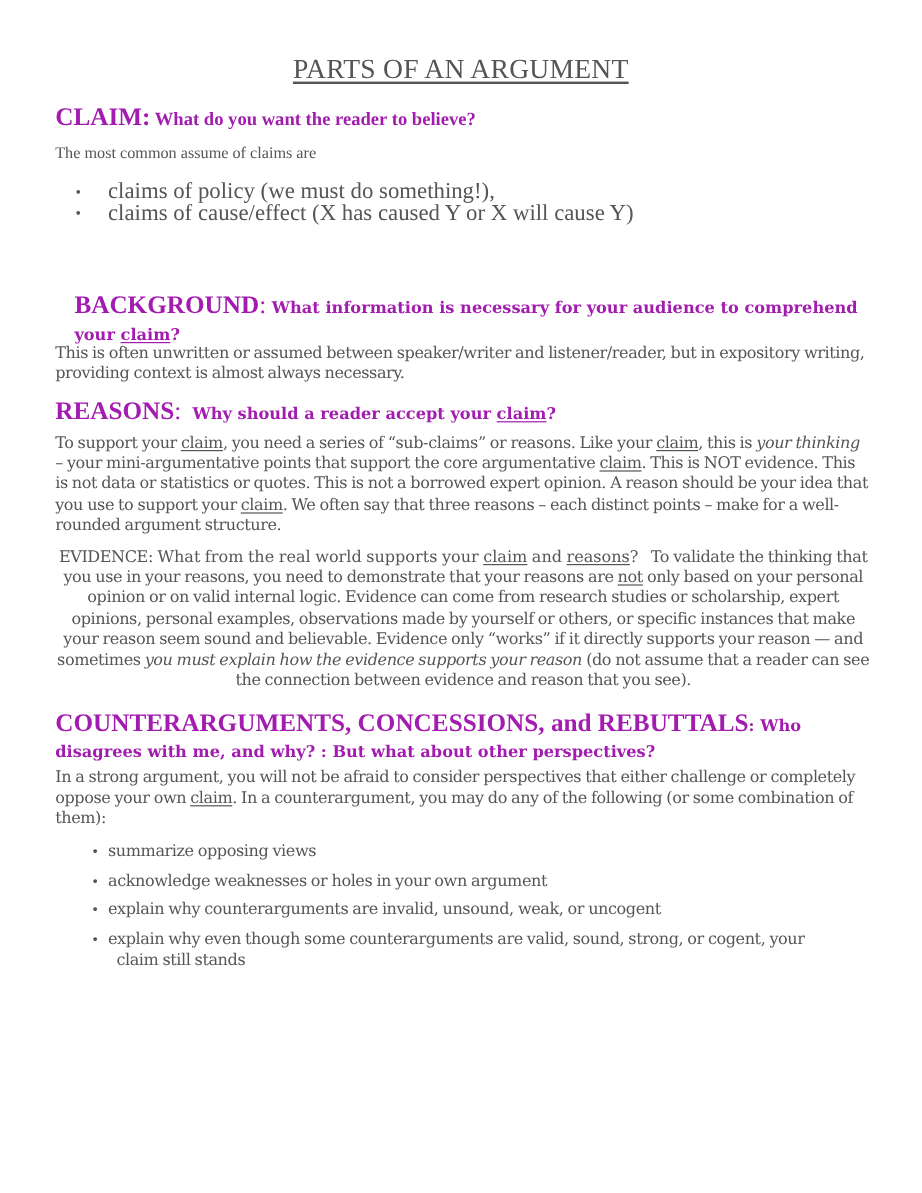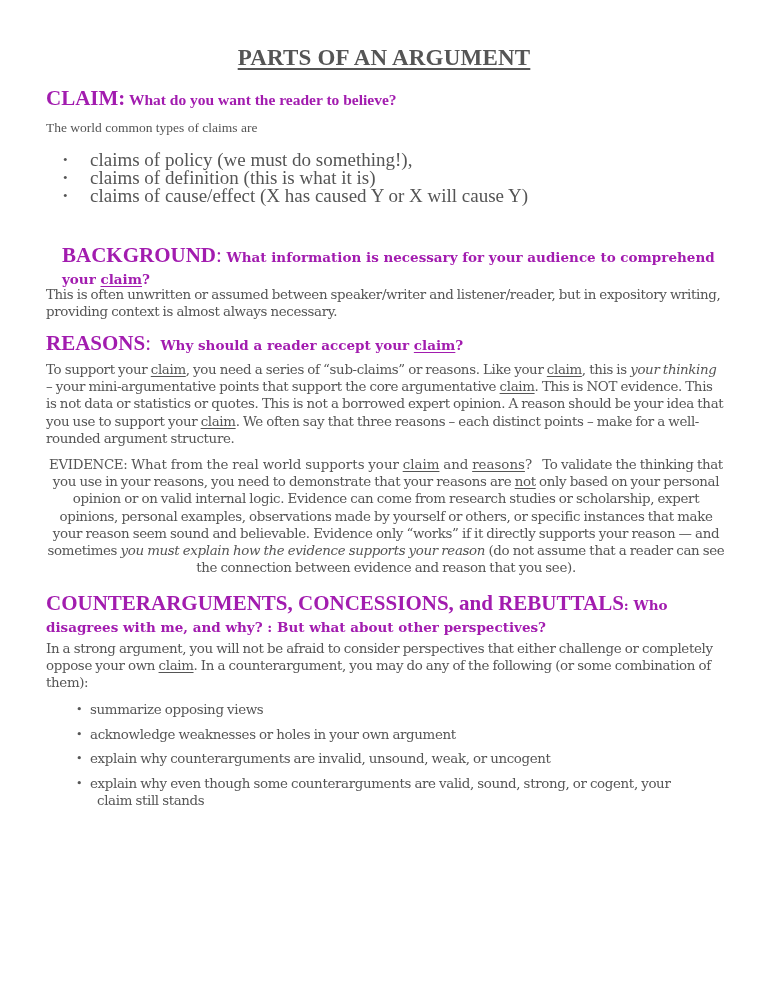--- a/index.html
+++ b/index.html
@@ -1,19 +1,19 @@
 <!DOCTYPE html>
 <html><head>
 <meta charset="utf-8">
 <style>
   html, body { margin: 0; padding: 0; background: #ffffff; }
   body { width: 768px; height: 994px; overflow: hidden; position: relative; color: #555555; }
   .title {
     position: absolute; left: 0; top: 45px; width: 768px; text-align: center;
-    font-family: "Liberation Serif", serif; font-weight: bold; font-size: 23px;
+    font-family: "Liberation Serif", serif; font-weight: normal; font-size: 23px;
     color: #555; text-decoration: underline; text-decoration-thickness: 2px; text-underline-offset: 3px;
     letter-spacing: 0.2px;
   }
   .h {
     position: absolute; left: 46px; margin: 0; color: #a21caf; line-height: 19px;
   }
   .h .big-t { font-family: "Liberation Serif", serif; font-weight: bold; font-size: 21px; }
   .h .q { font-family: "DejaVu Serif", serif; font-weight: bold; font-size: 13.5px; }
   .h .q-t { font-family: "Liberation Serif", serif; font-weight: bold; font-size: 15.5px; }
   .p {
@@ -39,24 +39,23 @@
   ul.l2 li .cont { display: block; padding-left: 7px; }
 </style>
 </head>
 <body>
 
 <div class="title">PARTS OF AN ARGUMENT</div>
 
 <h2 class="h" style="top:88px;">
   <span class="big-t">CLAIM:</span><span class="q-t"> What do you want the reader to believe?</span>
 </h2>
-<p class="p-t" style="top:120px;">The world common types of claims are</p>
+<p class="p-t" style="top:120px;">The most common assume of claims are</p>
 <ul class="l1">
   <li>claims of policy (we must do something!),</li>
-  <li>claims of definition (this is what it is)</li>
   <li>claims of cause/effect (X has caused Y or X will cause Y)</li>
 </ul>
 
 <h2 class="h" style="top:245px; width:690px;margin-left:16px;">
   <span class="big-t">BACKGROUND</span><span class="big-t" style="font-weight:normal">:</span><span class="q"> What information is necessary for your audience to comprehend</span><br>
   <span class="q">your </span><span class="q u">claim</span><span class="q">?</span>
 </h2>
 <p class="p" style="top:286px;">This is often unwritten or assumed between speaker/writer and listener/reader, but in expository writing, providing context is almost always necessary.</p>
 
 <h2 class="h" style="top:333px;">

